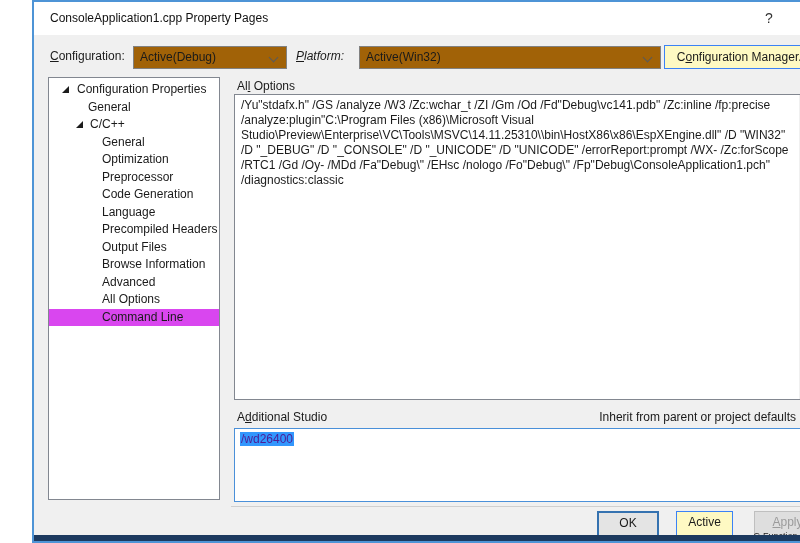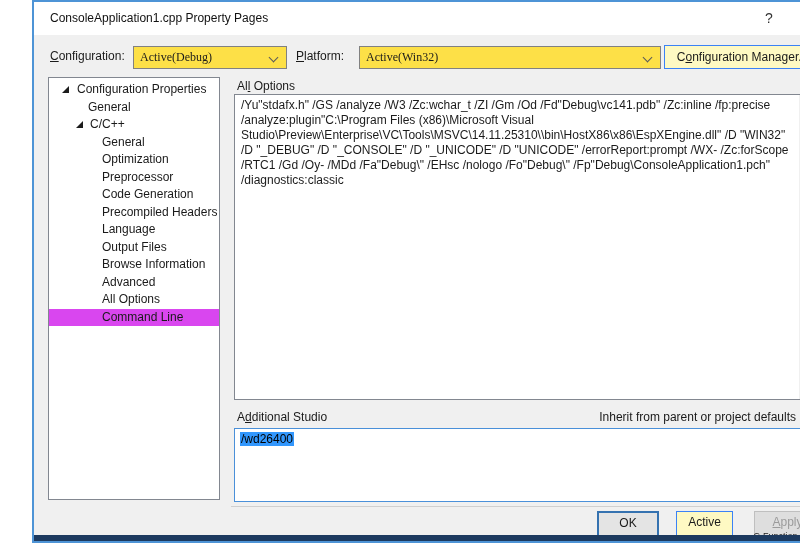--- a/index.html
+++ b/index.html
@@ -12,22 +12,22 @@
   
   .titlebar { position:absolute; top:0; left:0; right:0; height:33px; background:#ffffff; }
   .title-text { position:absolute; left:16px; top:9px; font-size:12px; color:#111; }
   .cap-btn { position:absolute; top:4px; width:26px; height:24px; text-align:center;
              line-height:24px; font-size:14px; color:#333; cursor:default; }
   .help-btn { right:48px; }
   .close-btn { right:12px; }
 
   
   .cfg-label { position:absolute; top:47px; font-size:12px; }
-  .combo { position:absolute; top:44px; height:23px; background:#fde047; border:1px solid #818181;
-           line-height:21px; padding-left:6px; font-size:12px;font-family:Liberation Serif, serif; }
+  .combo { position:absolute; top:44px; height:23px; background:#a16207; border:1px solid #818181;
+           line-height:21px; padding-left:6px; font-size:12px; }
   .chev { position:absolute; right:9px; top:7px; width:7px; height:7px;
           border-right:1.5px solid #5a5a5a; border-bottom:1.5px solid #5a5a5a;
           transform:rotate(45deg); }
   .btn { background:#fef9c3; border:1px solid #3b82f6; font-size:12px; text-align:center; }
   .cfgmgr { position:absolute; left:630px; top:43px; width:157px; height:24px; line-height:22px; }
 
   .ul { text-decoration:underline; }
 
   
   .tree { position:absolute; left:14px; top:75px; width:172px; height:423px;
@@ -57,21 +57,21 @@
 
   
   .addopt-label { position:absolute; left:203px; top:408px; }
   .inherit-label { position:absolute; top:408px; right:34px; }
   .checkbox { position:absolute; top:406px; right:12px; width:15px; height:15px;
               background:#fff; border:1px solid #454545; text-align:center;
               line-height:13px; font-size:12px; color:#1a1a1a; }
   .addopt-box { position:absolute; left:200px; top:426px; width:583px; height:74px;
                 background:#fff; border:1px solid #4a90d9; }
   .addopt-text { padding:3px 2px 0 5px; font-size:12px; }
-  .sel { background:#3297fd; color:#000000; padding:0 1px; }
+  .sel { background:#3297fd; color:#4c1d95; padding:0 1px; }
   .mini-arrow { position:absolute; right:6px; width:6px; height:6px;
                 border-right:1.5px solid #c0c0c0; border-bottom:1.5px solid #c0c0c0; }
   .m-up { top:8px; transform:rotate(-135deg); }
   .m-down { bottom:8px; transform:rotate(45deg); }
 
   .separator { position:absolute; left:197px; top:504px; width:589px; height:1px; background:#cfcfcf; }
 
   
   .foot-btn { position:absolute; top:509px; height:27px; font-size:12px; line-height:20px; }
   .ok { left:563px; width:62px; background:#e4e4e4; border:2px solid #3572b0; }
@@ -90,21 +90,21 @@
     <span class="title-text">ConsoleApplication1.cpp Property Pages</span>
     <span class="cap-btn help-btn">?</span>
     <span class="cap-btn close-btn">✕</span>
   </div>
 
   <span class="cfg-label" style="left:16px;"><span class="ul">C</span><span>onfiguration:</span></span>
   <div class="combo" style="left:99px; width:154px;">
     <span>Active(Debug)</span>
     <span class="chev"></span>
   </div>
-  <span class="cfg-label" style="left:262px;"><span class="ul">P</span><span>latform:</span></span>
+  <span class="cfg-label" style="left:262px;font-style:italic;"><span class="ul">P</span><span>latform:</span></span>
   <div class="combo" style="left:325px; width:302px;">
     <span>Active(Win32)</span>
     <span class="chev"></span>
   </div>
   <div class="btn cfgmgr"><span>C</span><span class="ul">o</span><span>nfiguration Manager...</span></div>
 
   <div class="tree">
     <div class="tree-row ind-root">
       <span class="expander exp0"></span>
       <span class="tree-label">Configuration Properties</span>
@@ -122,24 +122,24 @@
     <div class="tree-row ind-l2">
       <span class="tree-label">Optimization</span>
     </div>
     <div class="tree-row ind-l2">
       <span class="tree-label">Preprocessor</span>
     </div>
     <div class="tree-row ind-l2">
       <span class="tree-label">Code Generation</span>
     </div>
     <div class="tree-row ind-l2">
-      <span class="tree-label">Precompiled Headers</span>
+      <span class="tree-label">Language</span>
     </div>
     <div class="tree-row ind-l2">
-      <span class="tree-label">Language</span>
+      <span class="tree-label">Precompiled Headers</span>
     </div>
     <div class="tree-row ind-l2">
       <span class="tree-label">Output Files</span>
     </div>
     <div class="tree-row ind-l2">
       <span class="tree-label">Browse Information</span>
     </div>
     <div class="tree-row ind-l2">
       <span class="tree-label">Advanced</span>
     </div>

